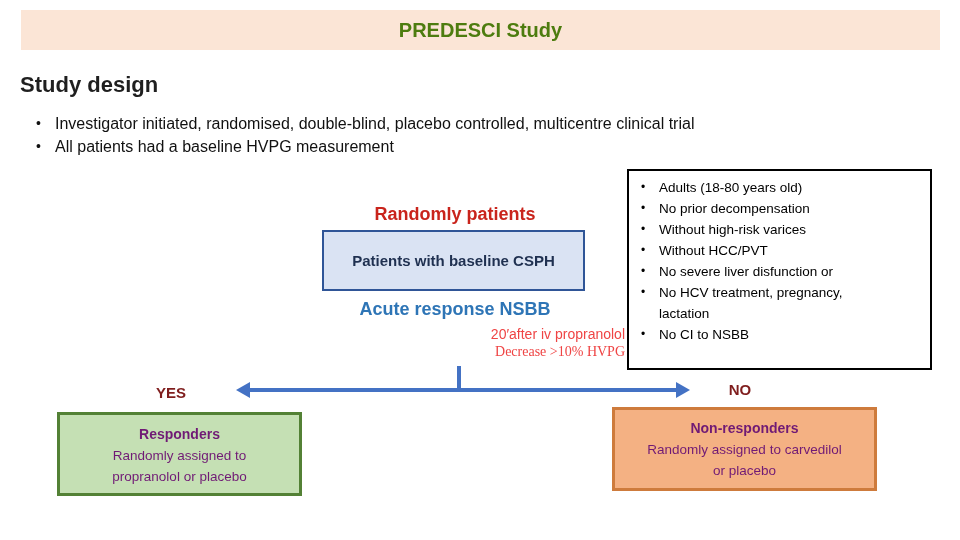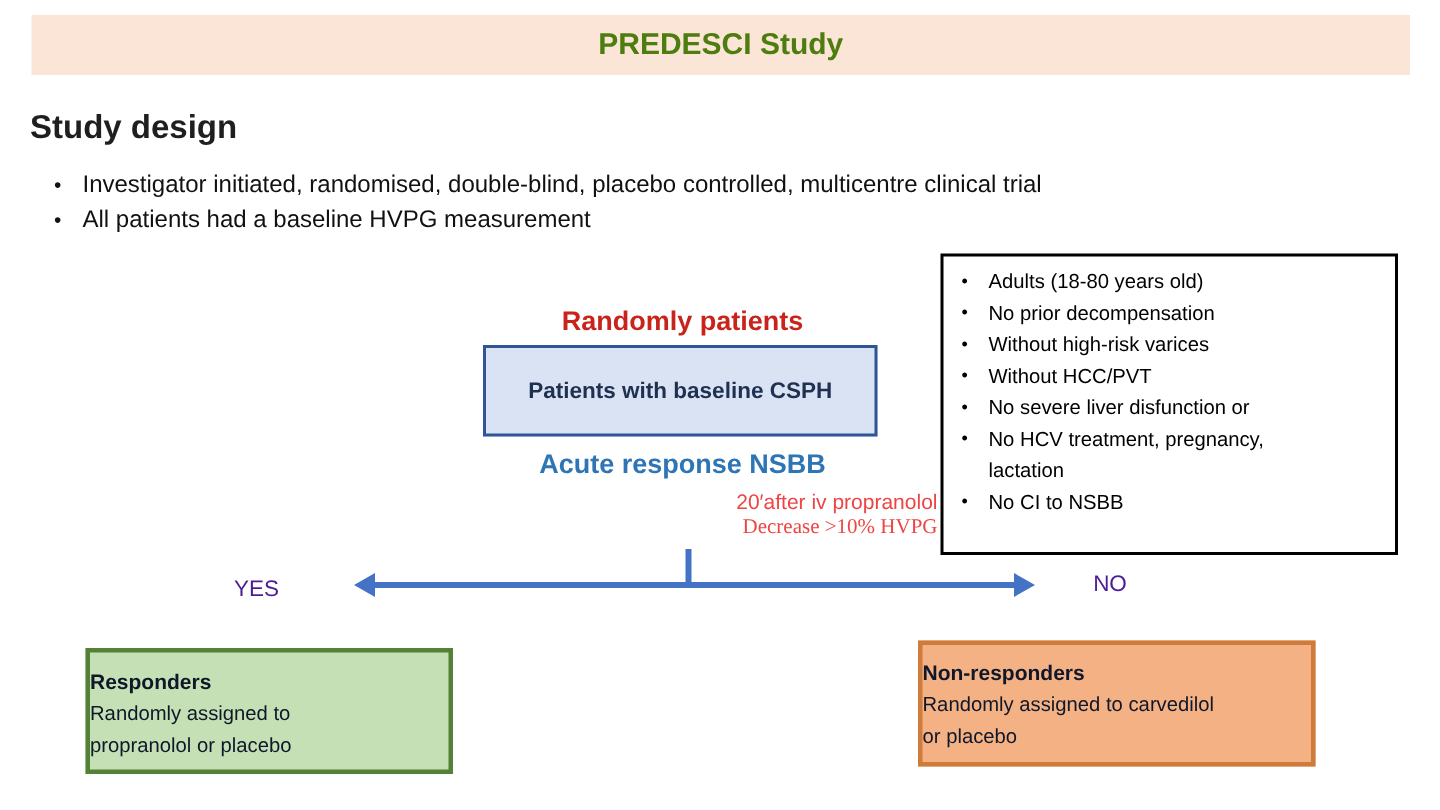--- a/index.html
+++ b/index.html
@@ -86,28 +86,28 @@
     border-right: 14px solid #4472C4;
   }
   .arrow-head-right {
     position: absolute; left: 676px; top: 382px;
     width: 0; height: 0;
     border-top: 8px solid transparent;
     border-bottom: 8px solid transparent;
     border-left: 14px solid #4472C4;
   }
   .yesno {
-    position: absolute; font-size: 15px; font-weight: normal; color: #4c1d95;
+    position: absolute; font-size: 15px; font-weight: bold; color: #7f1d1d;
     width: 60px; text-align: center;
   }
   .yes { left: 141px; top: 384px; }
   .no  { left: 710px; top: 381px; }
   .outcome-box {
     position: absolute;
-    text-align: left; color: #0f172a; margin-top: 20px;
+    text-align: center; color: #701a75;
   }
   .resp-box {
     left: 57px; top: 412px; width: 245px; height: 84px;
     background: #C5E0B4; border: 3px solid #538135;
     padding-top: 9px;
   }
   .nonresp-box {
     left: 612px; top: 407px; width: 265px; height: 84px;
     background: #F4B183; border: 3px solid #CE7B3C;
     padding-top: 8px;

